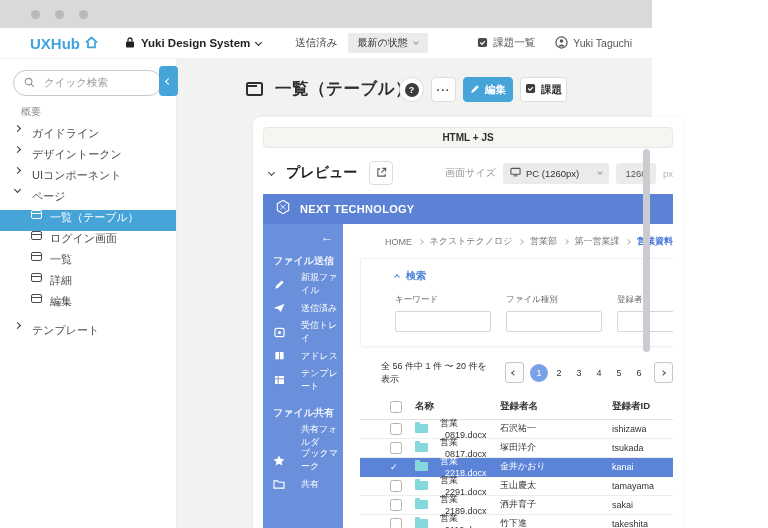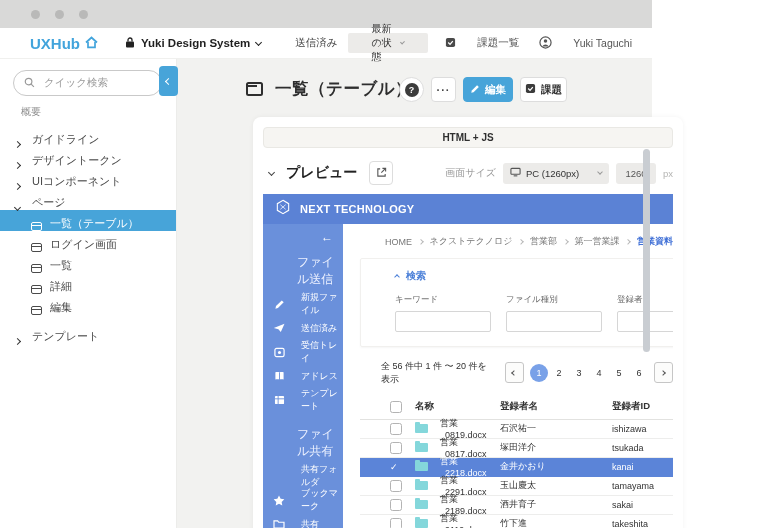--- a/index.html
+++ b/index.html
@@ -9,41 +9,41 @@
 
   
   .titlebar { height:28px; background:#d9d9d8; display:flex; align-items:center; gap:15px; padding-left:31px; }
   .wdot { width:9px; height:9px; border-radius:50%; background:#b9b9b8; }
 
   
   .app-header { height:31px; background:#fff; display:flex; align-items:center; border-bottom:1px solid #f0f0ee; position:relative; z-index:5; }
   .logo { display:flex; align-items:center; gap:5px; margin-left:30px; color:#42a4dc; font-weight:700; font-size:15px; cursor:pointer; }
   .project { display:flex; align-items:center; gap:6px; margin-left:27px; font-size:11.5px; font-weight:700; color:#1f1f1f; cursor:pointer; }
   .version { display:flex; align-items:center; margin-left:34px; font-size:10.5px; color:#444; }
-  .version-select { margin-left:10px; width:80px; height:20px; background:#ecebe9; border-radius:2px; display:flex; align-items:center; padding:0 24px; font-size:10px; color:#333; cursor:pointer; }
+  .version-select { margin-left:10px; width:80px; height:20px; background:#ecebe9; border-radius:2px; display:flex; align-items:center; padding:0 10px; font-size:10px; color:#333; cursor:pointer; }
   .header-right { margin-left:auto; display:flex; align-items:center; gap:20px; margin-right:20px; font-size:10.5px; color:#555; }
-  .hr-item { display:flex; align-items:center; gap:21px; cursor:pointer; }
+  .hr-item { display:flex; align-items:center; gap:5px; cursor:pointer; }
 
   
   .chv { display:inline-block; width:5px; height:5px; border-right:1.5px solid currentColor; border-bottom:1.5px solid currentColor; }
   .chv.r { transform:rotate(-45deg); }
   .chv.d { transform:rotate(45deg); margin-top:-2px; }
   .chv.u { transform:rotate(-135deg); margin-top:2px; }
   .chv.l { transform:rotate(135deg); }
   .chv.sm { width:4px; height:4px; }
 
   
   .body { position:relative; display:flex; height:469px; background:#f2f2f0; }
 
   
   .sidebar { width:177px; min-width:177px; background:#fff; border-right:1px solid #ececea; position:relative; z-index:2; height:100%; padding-top:11px; }
   .qsearch { margin:0 14px 9px 13px; height:26px; border:1px solid #c9c9c9; border-radius:14px; display:flex; align-items:center; gap:9px; padding:0 10px; cursor:text; }
   .qsearch span { font-size:10.5px; color:#999; }
   .overview { font-size:10px; color:#8a8a8a; margin:6px 0 7px 21px; }
-  .snav-item { display:flex; align-items:flex-end; height:21px; font-size:11px; color:#4a4a4a; cursor:pointer; }
+  .snav-item { display:flex; align-items:flex-start; height:21px; font-size:11px; color:#4a4a4a; cursor:pointer; }
   .snav-item.group { padding-left:15px; gap:12px; }
   .snav-item.group .chv { color:#333; }
   .snav-item.page { padding-left:31px; gap:8px; }
   .snav-item.page.selected { background:#47a4d9; color:#fff; }
   .snav-item.gap { margin-top:8px; }
   .pg-ic { width:11px; height:9px; border:1px solid currentColor; border-radius:2px; position:relative; flex:none; }
   .pg-ic::after { content:""; position:absolute; left:0; right:0; top:1.5px; height:1px; background:currentColor; }
 
   .collapse-btn { position:absolute; left:159px; top:7px; width:19px; height:30px; background:#47a4d9; border:none; border-radius:4px; color:#fff; z-index:3; display:flex; align-items:center; justify-content:center; cursor:pointer; }
 
@@ -76,21 +76,21 @@
   .width-input { width:40px; height:21px; background:#ecebe9; border:none; border-radius:3px; font-size:9.5px; color:#555; text-align:center; font-family:inherit; }
   .unit { font-size:9.5px; color:#b5b5b3; }
 
   
   .frame { position:absolute; left:10px; right:10px; top:77px; bottom:0; overflow:hidden; background:#fff; }
   .app-topbar { height:30px; background:#5b82d5; display:flex; align-items:center; gap:9px; padding-left:12px; }
   .brand { color:#fff; font-size:11px; font-weight:700; letter-spacing:.3px; }
   .app-body { display:flex; height:calc(100% - 30px); }
   .app-nav { width:80px; min-width:80px; background:#6a90db; color:#fff; }
   .nav-back { height:25px; display:flex; justify-content:flex-end; align-items:center; padding-right:10px; font-size:12px; cursor:pointer; }
-  .nav-sec { font-size:12px; font-weight:400; color:#eef2ff; padding:5px 0 4px 10px;margin-left:24px; }
+  .nav-sec { font-size:10px; font-weight:700; color:#eef2ff; padding:5px 0 4px 10px; }
   .nav-item { height:24px; display:flex; align-items:center; gap:16px; padding-left:10px; font-size:9px; cursor:pointer; }
   .nico { width:12px; display:flex; justify-content:center; flex:none; }
   .sec2 { margin-top:9px; }
 
   .app-main { flex:1; background:#fff; overflow:hidden; }
   .crumbs { padding:11px 0 0 42px; font-size:9px; color:#777; white-space:nowrap; display:flex; gap:7px; align-items:center; }
   .crumb { cursor:pointer; }
   .crumb-sep { color:#b9b9b9; font-size:8px; }
   .crumb.last { color:#3f6fd6; font-weight:700; }
   .search-panel { margin:10px 0 0 17px; width:560px; border:1px solid #f1f0ee; border-radius:2px; box-shadow:0 1px 2px rgba(0,0,0,.04); padding:10px 16px 14px 34px; }

